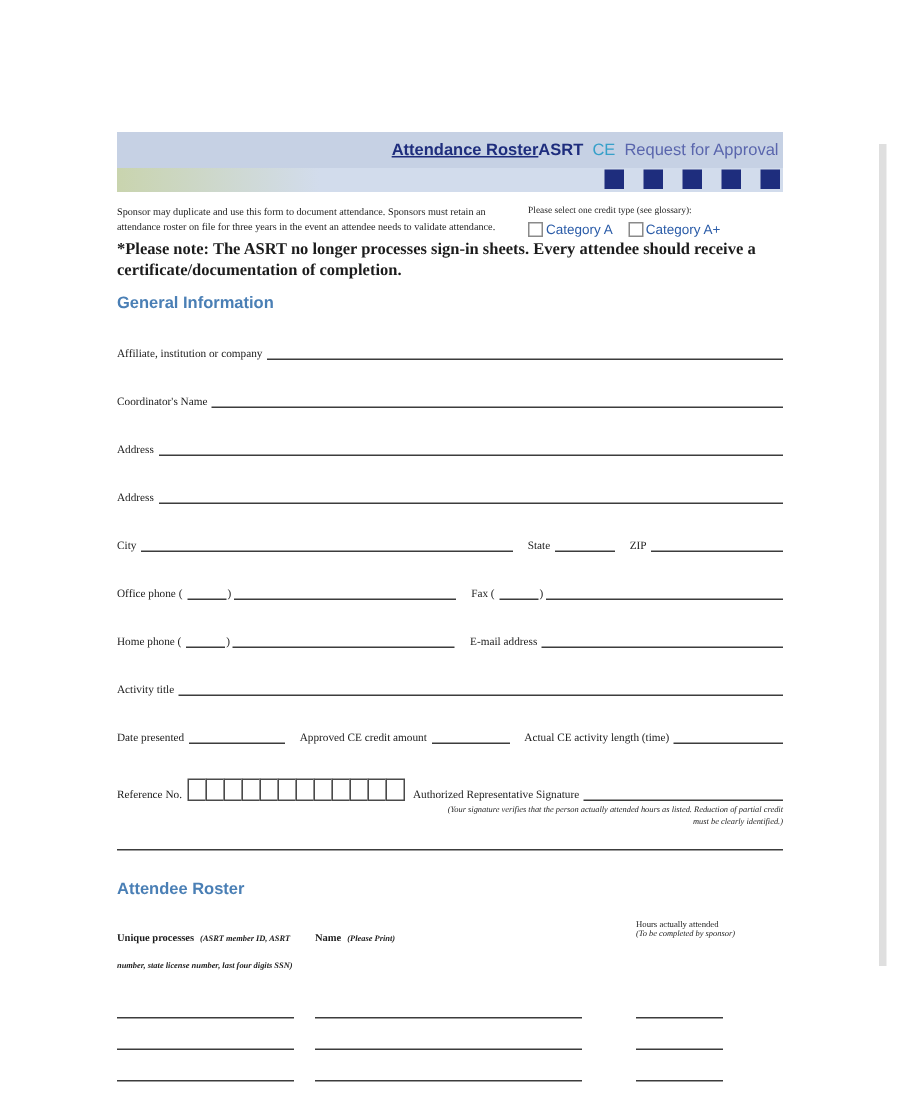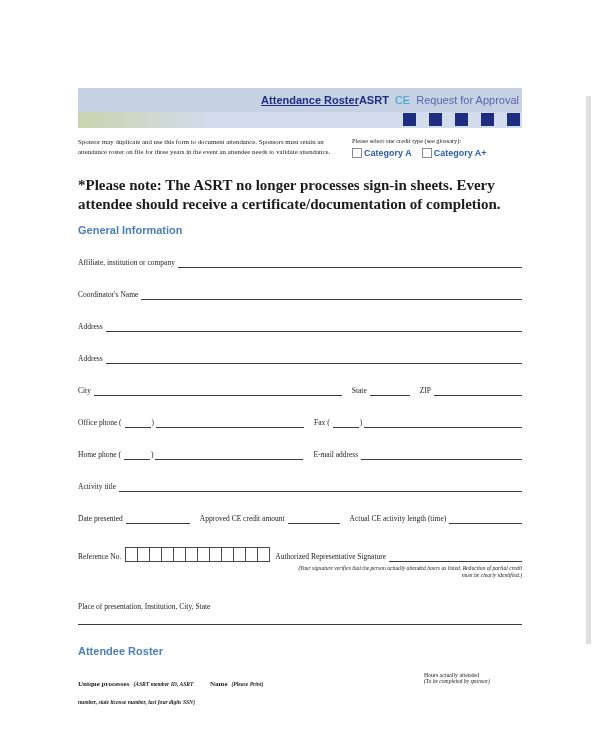--- a/index.html
+++ b/index.html
@@ -24,23 +24,23 @@
   .squares{position:absolute;right:2px;top:1px;display:flex;gap:13px;}
   .squares i{width:13px;height:13px;background:var(--navy,#1e2d7d);display:block;}
 
   
   .intro{display:flex;justify-content:space-between;margin-top:9px;}
   .intro-left{width:254px;font-size:6.8px;line-height:1.45;}
   .intro-right{width:170px;}
   .credit-prompt{font-size:6.3px;line-height:1.2;}
   .credit-row{display:flex;align-items:center;margin-top:3px;}
   .checkbox{width:8px;height:8px;border:1px solid #8a8a8a;background:#fff;display:inline-block;flex:none;}
-  .credit-label{font-family:"Liberation Sans",sans-serif;font-weight:bold;font-size:9px;
+  .credit-label{font-family:"Liberation Sans",sans-serif;font-weight:normal;font-size:9px;
                 color:var(--category-blue,#2b5ca8);margin-left:2px;margin-right:10px;white-space:nowrap;}
-  .note{margin-top:18px;font-weight:bold;font-size:15px;line-height:1.3;}
+  .note{margin-top:1px;font-weight:bold;font-size:11px;line-height:1.3;}
 
   
   .h-section{font-family:"Liberation Sans",sans-serif;font-weight:bold;font-size:11px;
              color:var(--heading-blue,#4a7fb5);margin-top:9px;}
   .h-roster{margin-top:20px;}
 
   
   .frow{display:flex;align-items:flex-end;margin-top:23px;}
   .flabel{font-size:7.5px;line-height:1.1;white-space:nowrap;padding-right:3px;}
   .flabel.close{padding-right:2px;padding-left:1px;}
@@ -190,23 +190,20 @@
         <span class="refbox"></span>
         <span class="refbox"></span>
         <span class="refbox"></span>
       </span>
     <span class="flabel">Authorized Representative Signature</span>
     <span class="fline grow"></span>
   </div>
 
   <div class="sig-note">(Your signature verifies that the person actually attended hours as listed. Reduction of partial credit must be clearly identified.)</div>
 
-  <div class="frow">
-    <span class="flabel">Place of presentation, Institution, City, State</span>
-  </div>
   <div class="full-line"></div>
 
   <div class="h-section h-roster">Attendee Roster</div>
 
   <div class="r-head">
     <div class="rh1">
       <span class="rh-title">Unique processes</span>
       <span class="rh-sub">(ASRT member ID, ASRT number, state license number, last four digits SSN)</span>
     </div>
     <div class="rh2">

